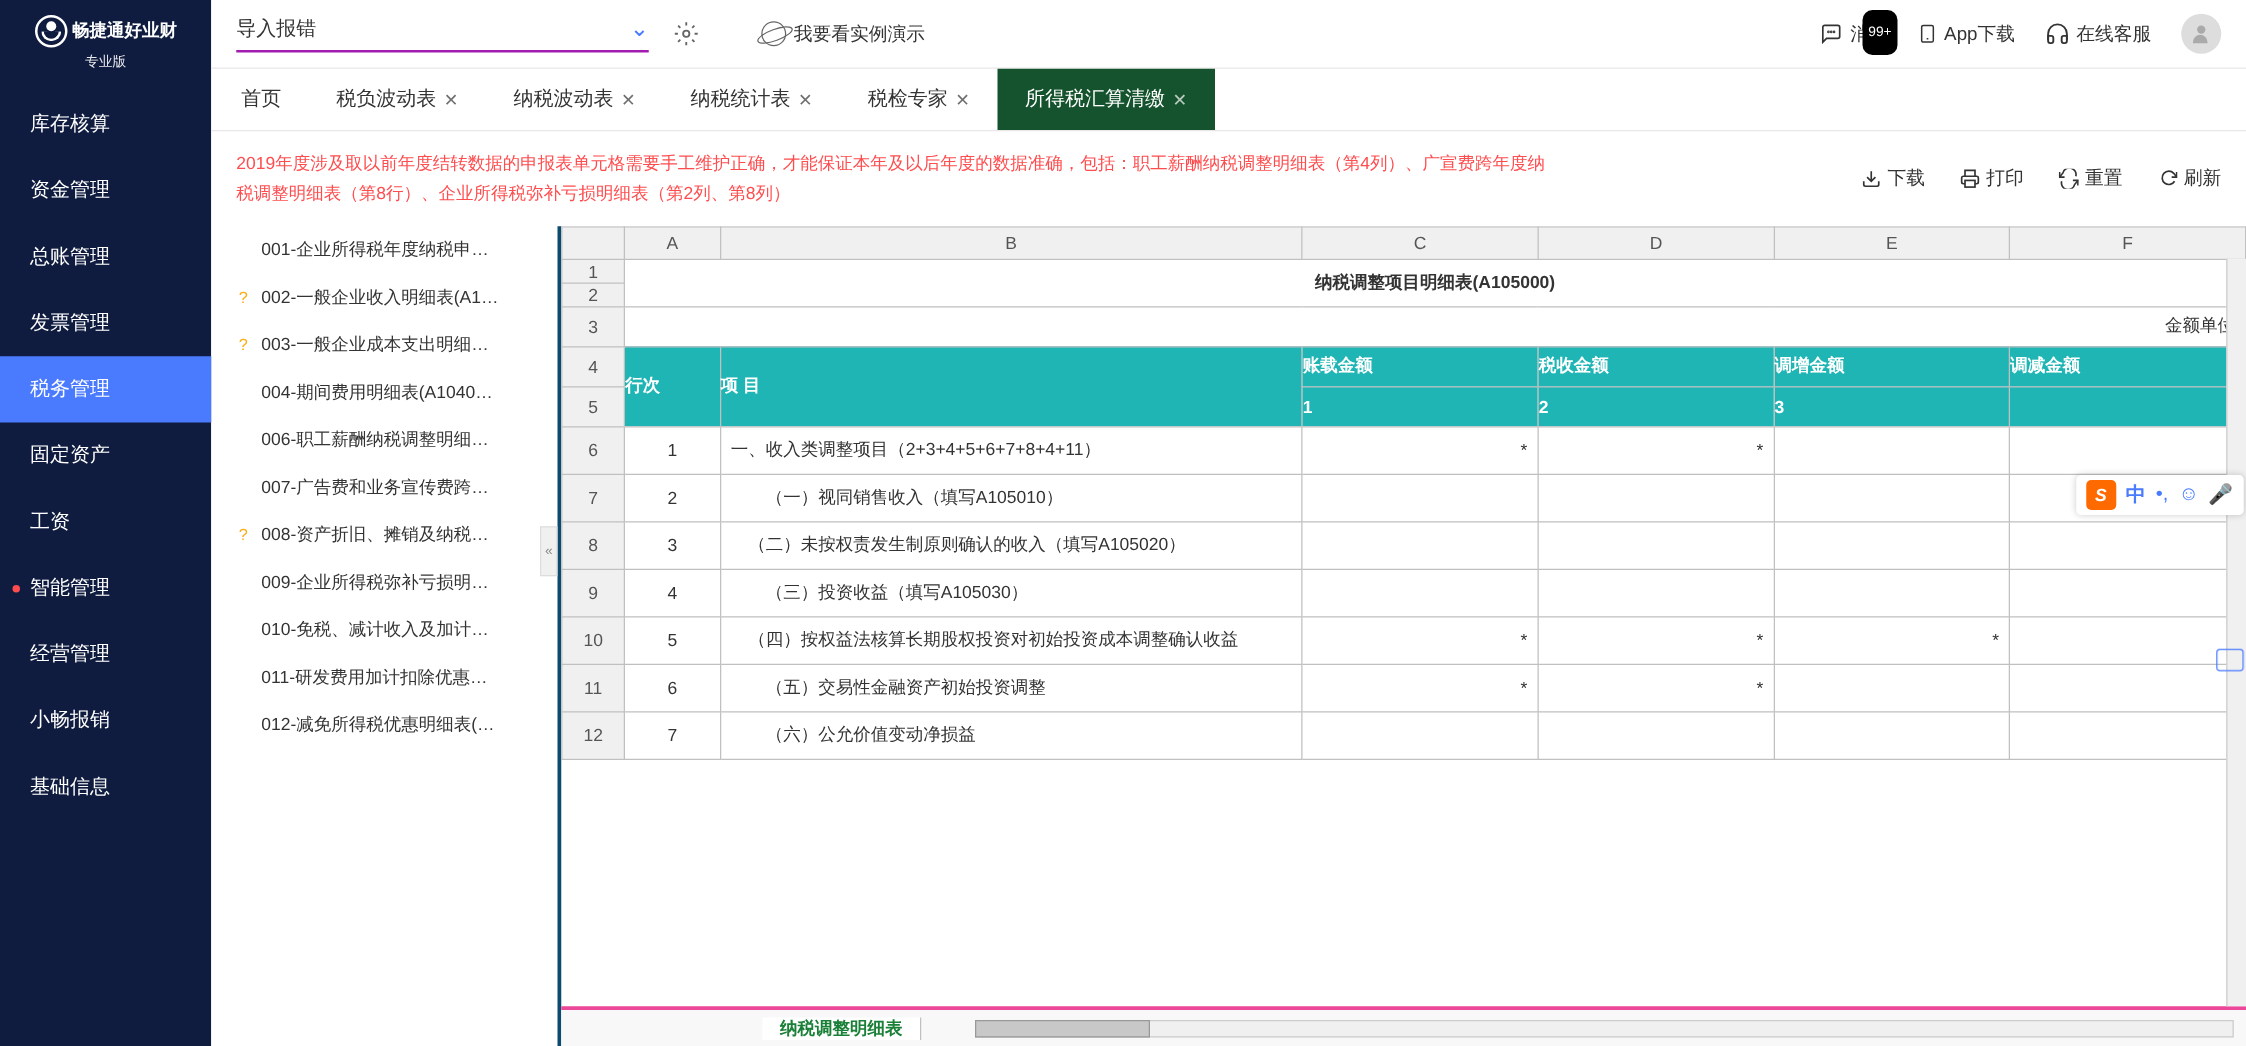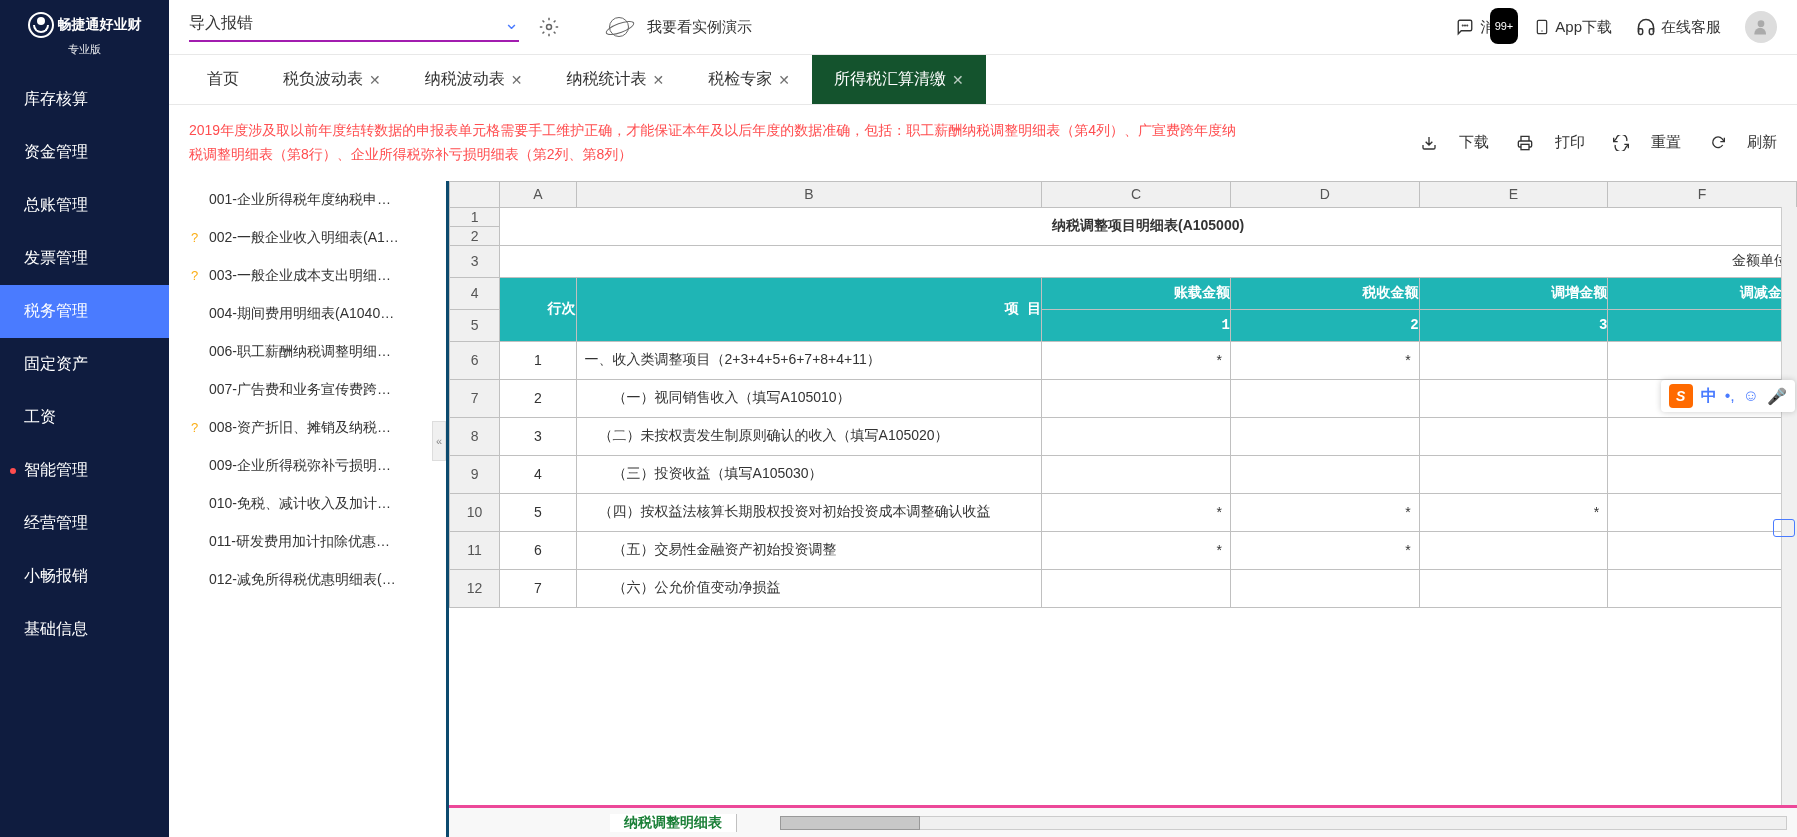--- a/index.html
+++ b/index.html
@@ -16,53 +16,53 @@
 .nav { flex: 1; padding-top: 8px; }
 .nav-item { padding: 16px 24px; font-size: 16px; cursor: pointer; position: relative; }
 .nav-item.active { background: #4a7bff; }
 .nav-item.dot::before { content: ""; position: absolute; left: 10px; top: 50%; transform: translateY(-50%); width: 6px; height: 6px; background: #ff4d4f; border-radius: 50%; }
 .main { flex: 1; display: flex; flex-direction: column; background: #fff; min-width: 0; }
 .topbar { height: 55px; display: flex; align-items: center; padding: 0 20px; border-bottom: 1px solid #e8e8e8; }
 .search-area { display: flex; align-items: center; width: 330px; border-bottom: 2px solid #a21caf; padding-bottom: 6px; }
 .search-text { flex: 1; font-size: 16px; color: #333; }
 .chevron-down { color: #4a7bff; font-size: 18px; }
 .gear-icon { margin-left: 20px; font-size: 18px; color: #666; cursor: pointer; }
-.demo-link { margin-left: 50px; display: flex; align-items: center; gap: 18px; font-size: 15px; color: #333; cursor: pointer; }
+.demo-link { margin-left: 50px; display: flex; align-items: center; gap: 6px; font-size: 15px; color: #333; cursor: pointer; }
 .planet { width: 20px; height: 20px; border: 1.5px solid #666; border-radius: 50%; position: relative; }
 .planet::after { content: ""; position: absolute; width: 28px; height: 8px; border: 1.5px solid #666; border-radius: 50%; top: 5px; left: -5px; transform: rotate(-20deg); }
 .topbar-right { margin-left: auto; display: flex; align-items: center; gap: 24px; }
 .tb-item { display: flex; align-items: center; gap: 5px; cursor: pointer; font-size: 15px; color: #333; position: relative; }
 .badge { position: absolute; top: -10px; right: -8px; background: #000000; color: #fff; font-size: 11px; padding: 12px 5px; border-radius: 8px; text-align: right; }
 .avatar { width: 32px; height: 32px; background: #ddd; border-radius: 50%; display: flex; align-items: center; justify-content: center; color: #999; }
-.tabs { height: 50px; display: flex; align-items: stretch; border-bottom: 1px solid #e8e8e8; padding-left: 16px; }
+.tabs { height: 50px; display: flex; align-items: stretch; border-bottom: 1px solid #e8e8e8; padding-left: 2px; }
 .tab { padding: 0 22px; display: flex; align-items: center; gap: 6px; font-size: 16px; cursor: pointer; color: #333; }
 .tab.active { background: #14532d; color: #fff; }
 .tab-close { font-size: 14px; opacity: 0.7; }
 .content { flex: 1; display: flex; flex-direction: column; min-height: 0; }
 .notice-bar { display: flex; padding: 14px 20px; align-items: flex-start; }
 .notice-text { color: #ff4d4f; font-size: 14px; line-height: 1.7; flex: 1; max-width: 1060px; }
 .toolbar { display: flex; gap: 28px; margin-left: auto; padding-top: 14px; }
-.tool-btn { display: flex; align-items: center; gap: 22px; cursor: pointer; font-size: 15px; color: #333; }
+.tool-btn { display: flex; align-items: center; gap: 5px; cursor: pointer; font-size: 15px; color: #333; }
 .workspace { flex: 1; display: flex; min-height: 0; }
 .report-list { width: 280px; border-right: 3px solid #0c4a6e; overflow-y: auto; position: relative; }
 .report-item { padding: 10px 14px 10px 22px; font-size: 14px; cursor: pointer; white-space: nowrap; overflow: hidden; text-overflow: ellipsis; display: flex; align-items: center; gap: 4px; }
 .report-item.active { background: #5b8bff; color: #fff; }
 .help-icon { color: #faad14; font-size: 13px; width: 14px; display: inline-block; flex-shrink: 0; }
 .report-item.active .help-icon { color: #fff; }
 .collapse-handle { position: absolute; right: 0; top: 240px; width: 14px; height: 40px; background: #f0f0f0; display: flex; align-items: center; justify-content: center; font-size: 11px; color: #888; cursor: pointer; border: 1px solid #ddd; }
 .sheet-area { flex: 1; display: flex; flex-direction: column; min-width: 0; position: relative; }
 .sheet-scroll { flex: 1; overflow: auto; }
 .sheet { border-collapse: collapse; width: 100%; }
 .sheet th, .sheet td { border: 1px solid #c0c0c0; font-size: 14px; }
 .col-header th { background: #f0f0f0; text-align: center; height: 26px; font-weight: normal; color: #555; }
 .row-header { background: #f0f0f0; text-align: center; color: #555; width: 42px; min-width: 42px; }
 .corner { background: #f0f0f0; width: 42px; }
 .title-cell { text-align: center; font-size: 20px; font-weight: bold; height: 38px; }
 .unit-cell { text-align: right; padding-right: 8px; height: 32px; }
-.th-teal { background: #1fb5b5; color: #fff; text-align: right; font-weight: bold; height: 32px; font-family: Liberation Mono, monospace; }
+.th-teal { background: #1fb5b5; color: #fff; text-align: left; font-weight: bold; height: 32px; }
 .data-row td { height: 38px; padding: 4px 8px; }
 .row-num { text-align: center; }
 .item-cell { padding-left: 10px; }
 .star { text-align: right; padding-right: 6px; }
 .col-A { width: 64px; min-width: 64px; }
 .col-B { width: 390px; min-width: 390px; }
 .col-CDEF { width: 158px; min-width: 158px; }
 .bottom-tabs { height: 32px; border-top: 3px solid #ec4899; display: flex; align-items: center; background: #f8f8f8; gap: 33px; }
 .bt-spacer { width: 128px; border-right: 1px solid #c0c0c0; }
 .bt-tab { padding: 0 14px; display: flex; align-items: center; border-right: 1px solid #c0c0c0; background: #fff; color: #1a7f37; font-weight: bold; cursor: pointer; }

